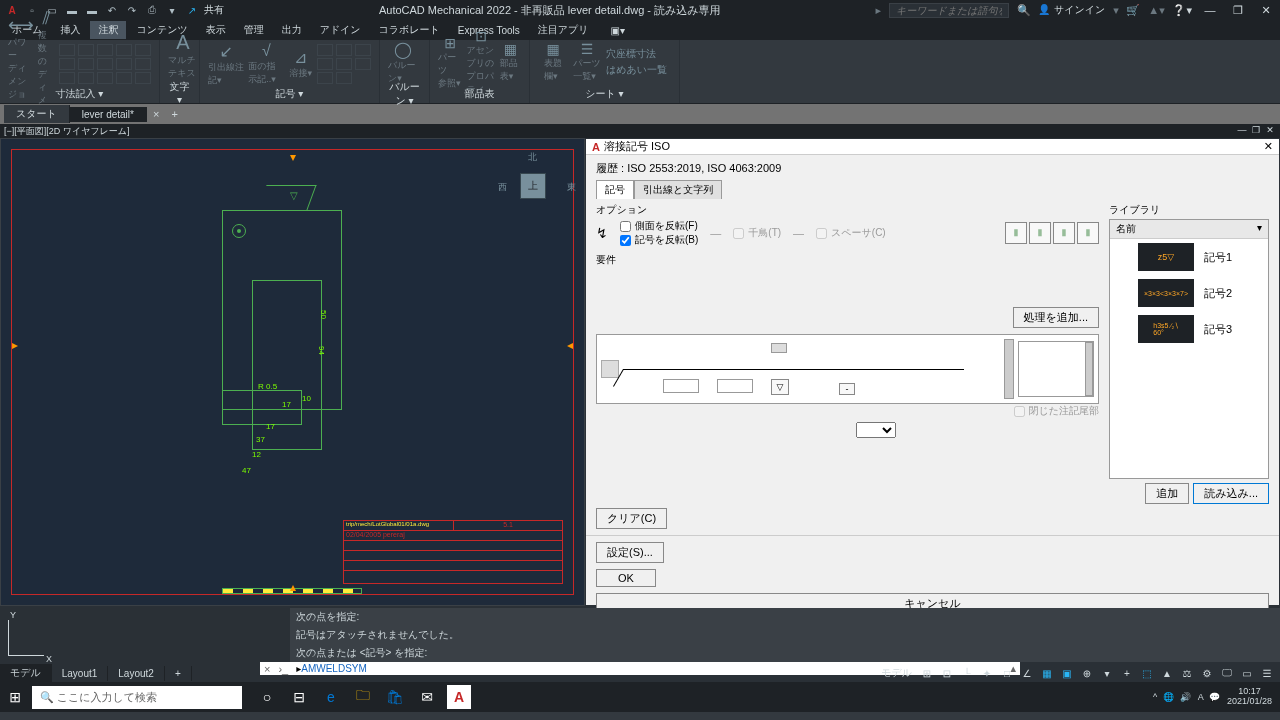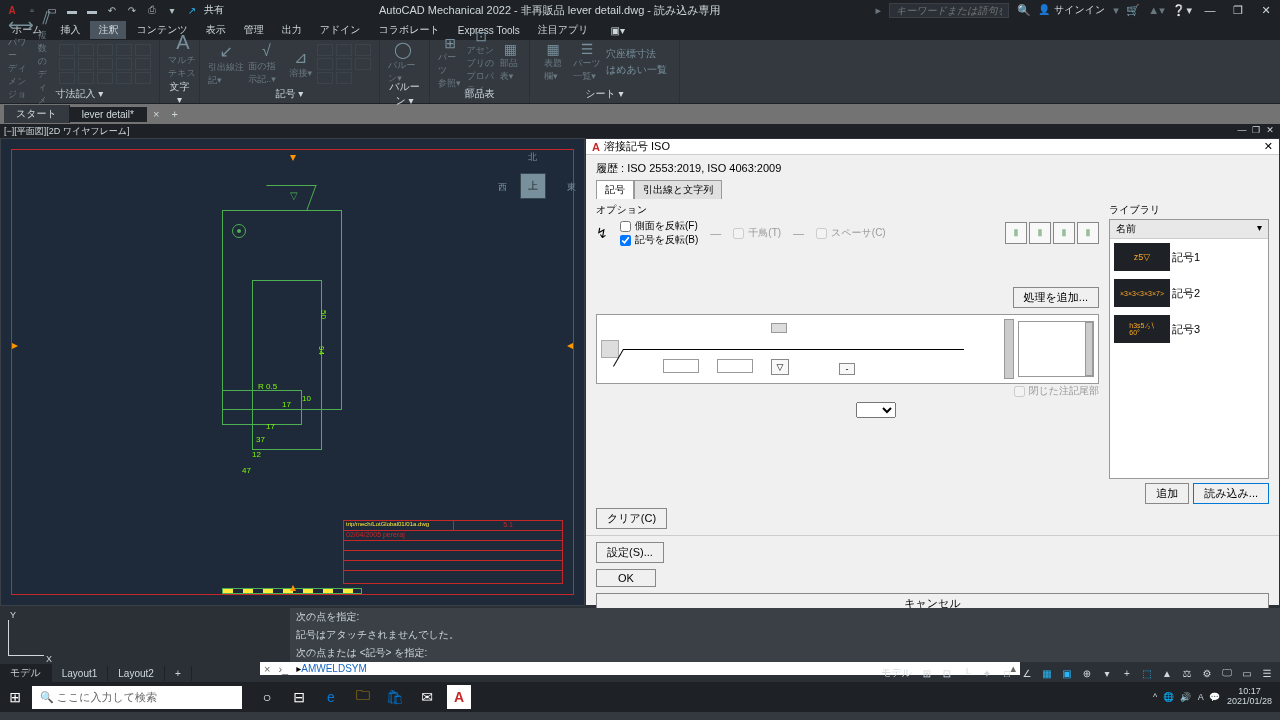--- a/index.html
+++ b/index.html
@@ -51,21 +51,21 @@
 .dlg-section { display: flex; gap: 10px; flex: 1; }
 .dlg-left { flex: 1; }
 .dlg-right { width: 160px; }
 .dlg-group-title { font-size: 10px; margin-bottom: 2px; }
 .chk { display: flex; align-items: center; gap: 4px; font-size: 10px; }
 .chk input { width: 11px; height: 11px; }
 .icon-btn { width: 22px; height: 22px; border: 1px solid #888; background: #f8f8f8; display: inline-flex; align-items: center; justify-content: center; font-size: 9px; }
 .dlg-preview { border: 1px solid #999; background: #fff; height: 70px; margin-top: 6px; position: relative; display: flex; align-items: center; }
 .lib-list { border: 1px solid #999; background: #fff; height: 260px; overflow: hidden; }
 .lib-header { background: #e8e8e8; padding: 2px 6px; font-size: 10px; border-bottom: 1px solid #ccc; display: flex; }
-.lib-item { display: flex; align-items: center; padding: 4px; gap: 2px; }
+.lib-item { display: flex; align-items: center; padding: 4px; gap: 10px; margin-left: 24px; }
 .lib-thumb { width: 56px; height: 28px; background: #1e2226; color: #ffa726; display: flex; align-items: center; justify-content: center; font-size: 9px; }
 .btn { padding: 2px 10px; background: #f0f0f0; border: 1px solid #888; font-size: 11px; cursor: pointer; }
 .btn-row { display: flex; gap: 6px; justify-content: flex-end; padding: 6px 10px; flex-direction: column; }
 .small-input { width: 36px; height: 14px; border: 1px solid #999; background: #fff; }
 .scroll-handle { width: 10px; background: #ccc; border: 1px solid #999; }
 
 .cmdarea { height: 58px; background: #2a3036; display: flex; }
 .ucs { width: 60px; position: relative; }
 .cmd-history { flex: 1; }
 .cmd-line { background: #3a4046; font-size: 10px; padding: 2px 6px; color: #cfd8dc; }
@@ -365,20 +365,21 @@
                 <input type="checkbox" disabled="" style="">
                 <span>スペーサ(C)</span>
               </label>
             <div style="margin-left:auto;display:flex;gap:2px">
               <span class="icon-btn" style="color:#2e7d32">⦀</span>
               <span class="icon-btn" style="color:#2e7d32">⦀</span>
               <span class="icon-btn" style="color:#2e7d32">⦀</span>
               <span class="icon-btn" style="color:#2e7d32">⦀</span>
             </div>
           </div>
+          <div class="dlg-group-title" style="margin-top:6px">要件</div>
           <div style="display:flex;justify-content:flex-end;margin-top:40px">
             <button class="btn">処理を追加...</button>
           </div>
           <div class="dlg-preview">
             <div style="width:18px;height:18px;background:#ddd;border:1px solid #aaa;margin:0 4px"></div>
             <div style="flex:1;position:relative;height:100%">
               <div style="position:absolute;top:50%;left:0;right:40px;height:1px;background:#000"></div>
               <div style="position:absolute;top:50%;left:0;width:20px;height:20px;border-left:1px solid #000;transform:rotate(30deg);transform-origin:top left"></div>
               <div style="position:absolute;top:8px;left:148px;width:16px;height:10px;background:#ddd;border:1px solid #999"></div>
               <div style="position:absolute;bottom:8px;left:148px;width:16px;height:10px;background:#ddd;border:1px solid #999"></div>

